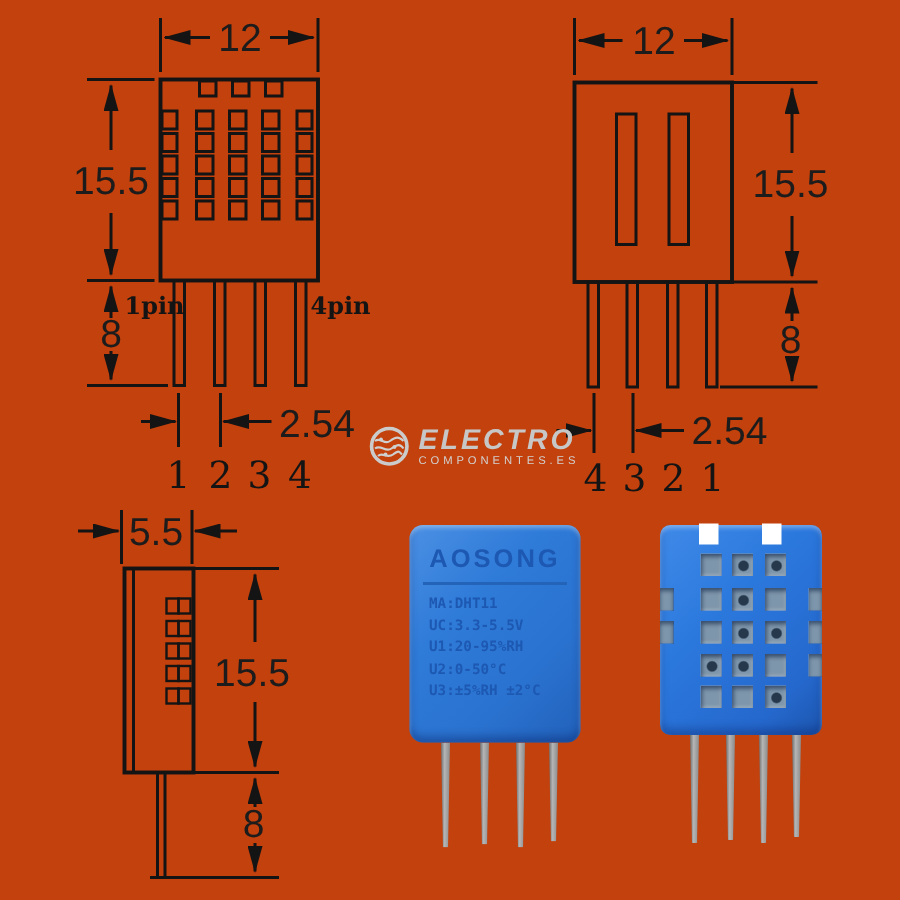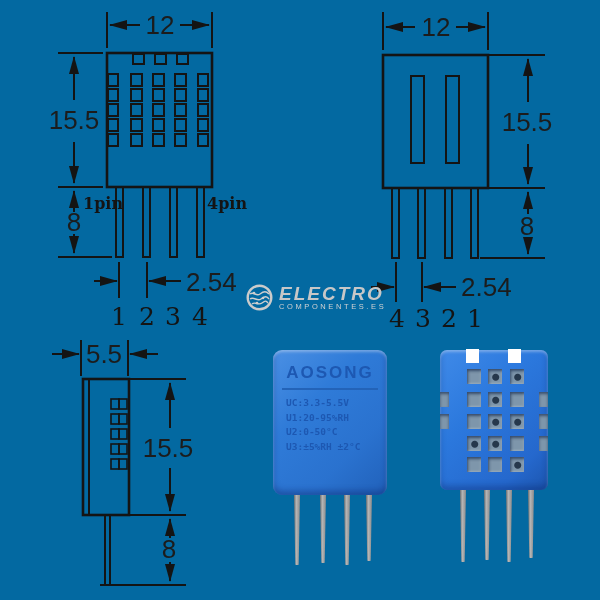--- a/index.html
+++ b/index.html
@@ -1,16 +1,16 @@
 <!DOCTYPE html>
 <html><head>
 <meta charset="utf-8">
 <style>
   html,body{margin:0;padding:0;background:#ffffff;}
-  #stage{position:relative;width:600px;height:600px;background:#0369a1;overflow:hidden;
+  #stage{position:relative;width:600px;height:600px;background:#c2410c;overflow:hidden;
          font-family:"Liberation Sans",sans-serif;}
   svg text{fill:#141414;}
   .dimnum{font-family:"Liberation Sans",sans-serif;font-size:26px;fill:#1c1c1c;}
   .pinnum{font-family:"DejaVu Serif",serif;font-size:25px;fill:#141414;}
   .pinlabel{font-family:"DejaVu Serif",serif;font-size:16px;font-weight:bold;fill:#141414;}
 
   
   .watermark{position:absolute;left:246px;top:284px;display:flex;align-items:center;gap:6px;z-index:3;}
   .wm-text .wm-brand{font-size:19px;font-weight:bold;color:#c7c7c7;letter-spacing:2px;line-height:17px;font-style:italic;}
   .wm-text .wm-sub{font-size:7.5px;color:#d2d2d2;letter-spacing:2.6px;font-weight:normal;}
@@ -207,20 +207,21 @@
     <div class="wm-text">
       <div class="wm-brand">ELECTRO</div>
       <div class="wm-sub">COMPONENTES.ES</div>
     </div>
   </div>
 
   <div class="sensor" style="left:273px;top:350px;width:114px;height:145px;border-radius:29px;">
     <div class="sensor-body-back">
       <div class="aosong">AOSONG</div>
       <div class="divider"></div>
+      <div class="spec-line">MA:DHT11</div>
       <div class="spec-line">UC:3.3-5.5V</div>
       <div class="spec-line">U1:20-95%RH</div>
       <div class="spec-line">U2:0-50°C</div>
       <div class="spec-line">U3:±5%RH ±2°C</div>
     </div>
     <div class="mpin" style="left:21px;top:145px;height:70px;"></div>
     <div class="mpin" style="left:47px;top:145px;height:68px;"></div>
     <div class="mpin" style="left:71px;top:145px;height:70px;"></div>
     <div class="mpin" style="left:93px;top:145px;height:66px;"></div>
   </div>

